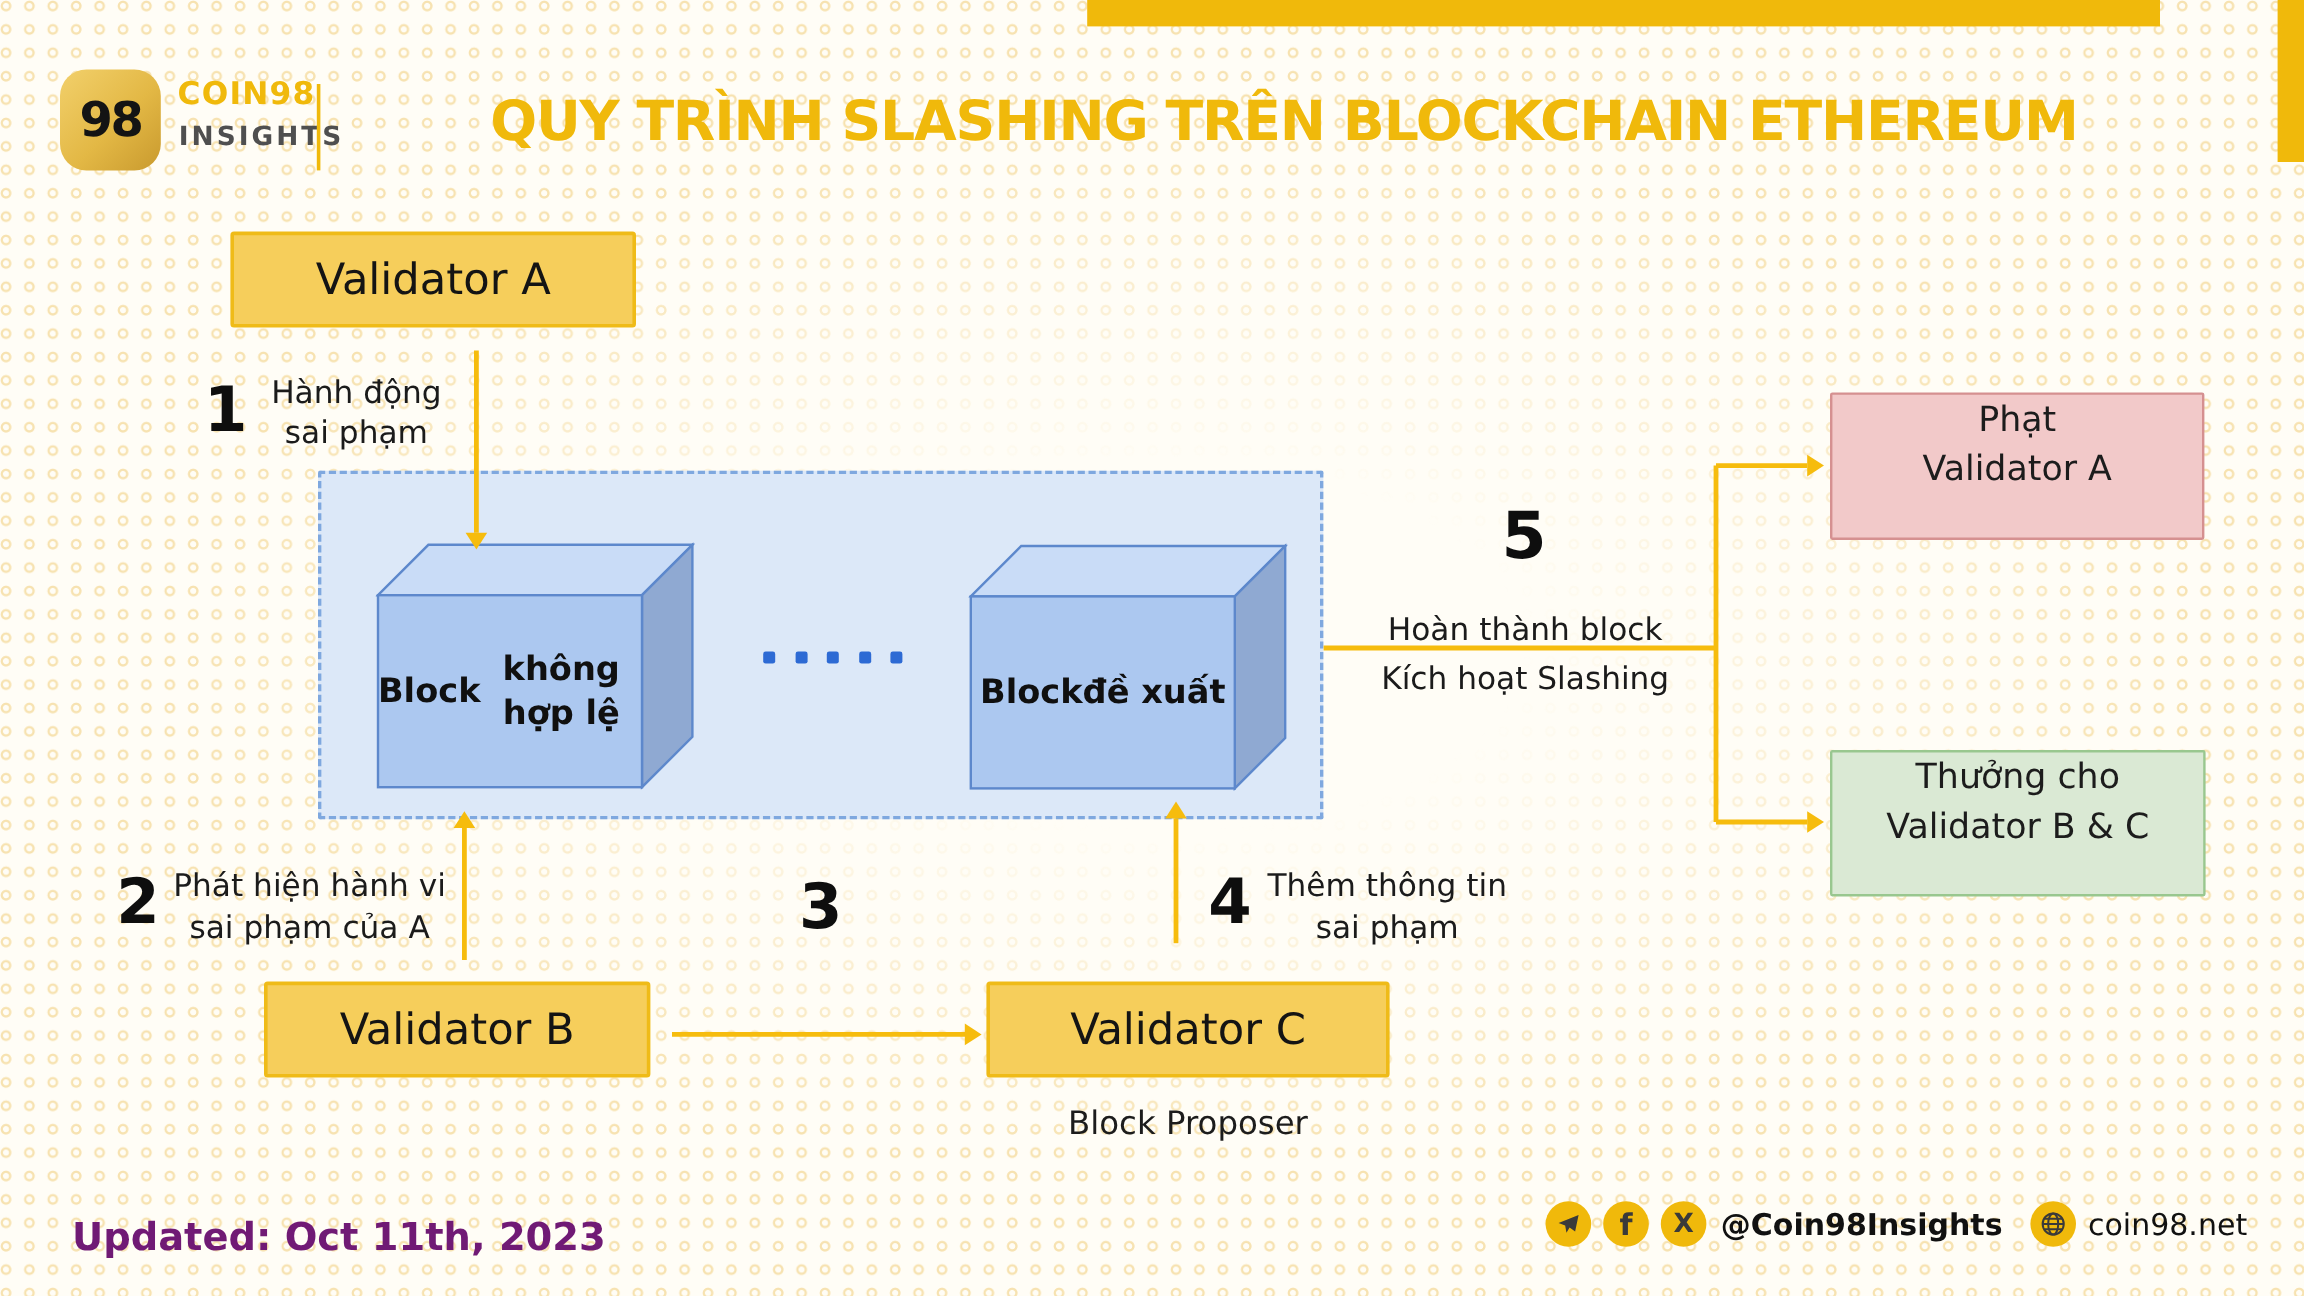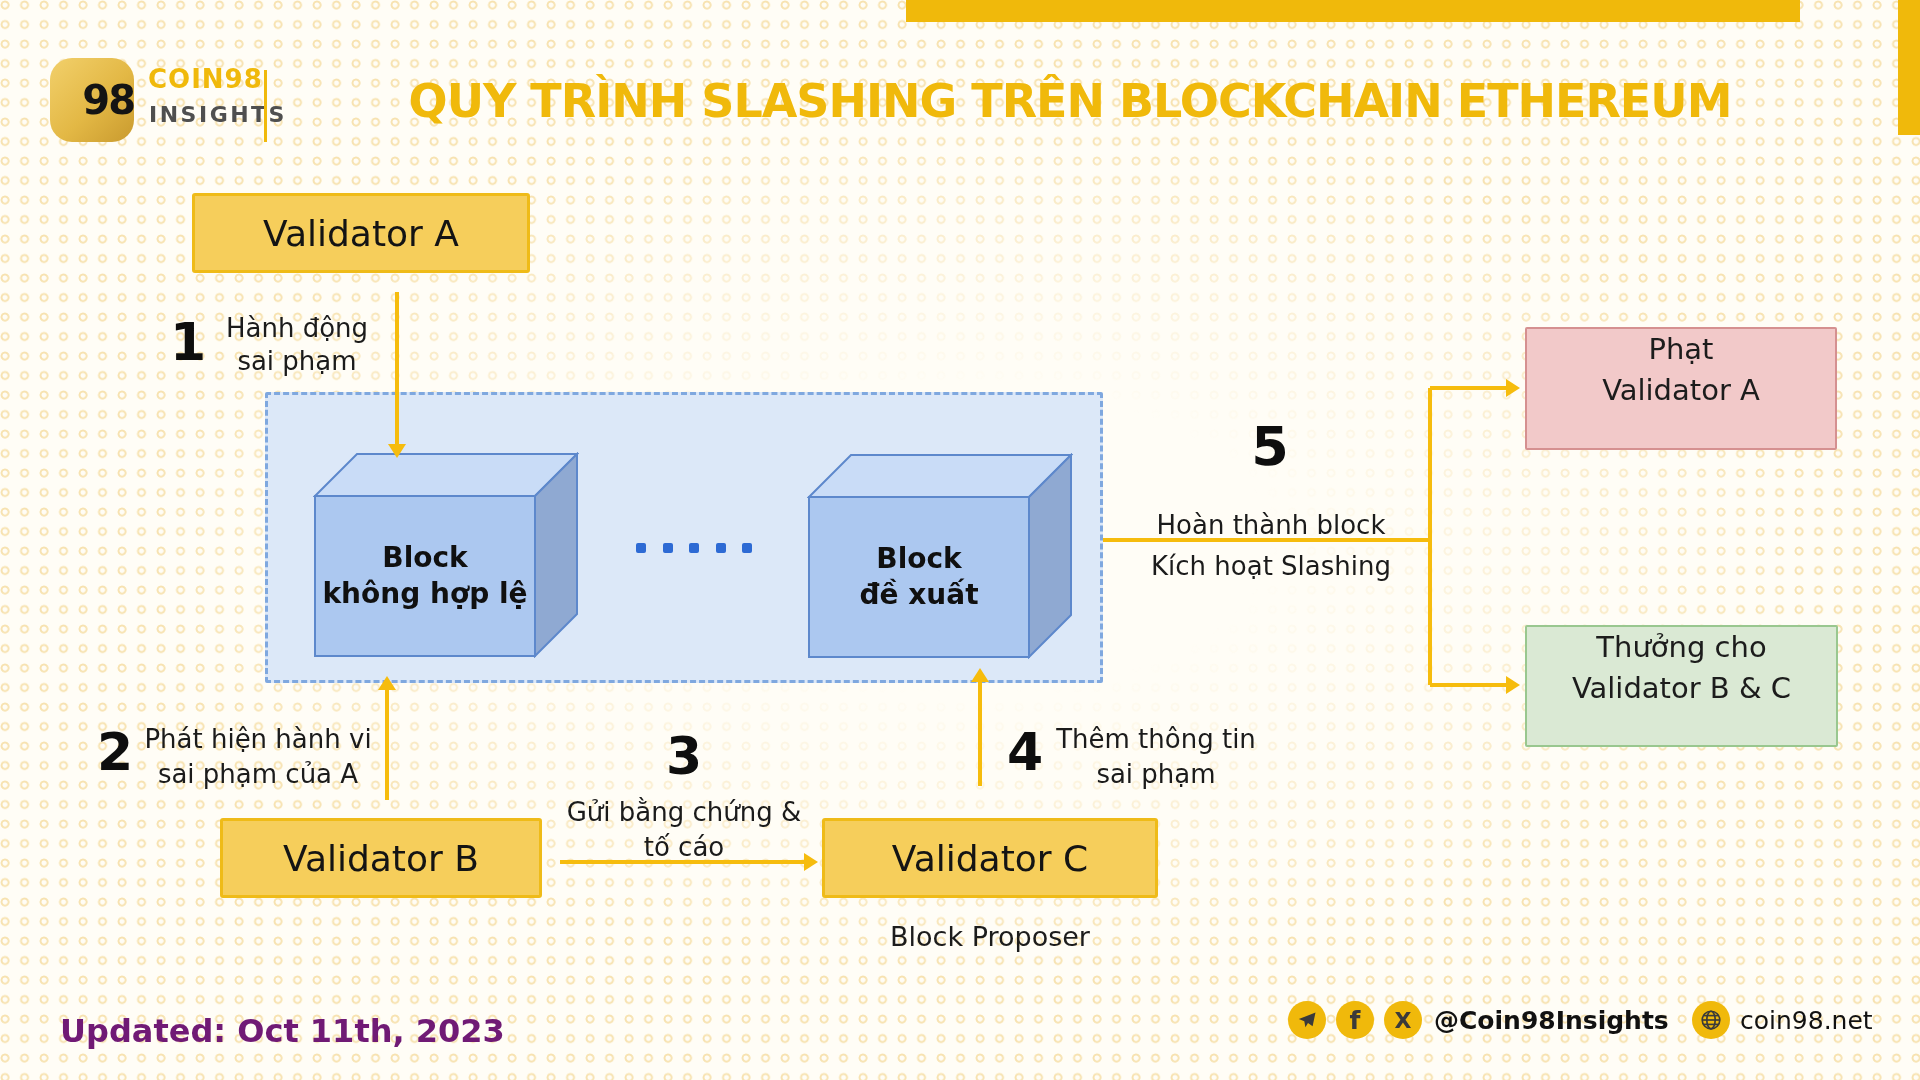--- a/index.html
+++ b/index.html
@@ -17,21 +17,21 @@
     background-size:19.5px 19.5px;
     -webkit-mask-image:radial-gradient(ellipse 54% 50% at 51% 50%, transparent 28%, #000 80%);
     mask-image:radial-gradient(ellipse 54% 50% at 51% 50%, transparent 28%, #000 80%);
   }
   .abs{position:absolute;}
   .bar{background:#F0B90B;}
   
   .logo-square{
     left:50px;top:58px;width:84px;height:84px;border-radius:22px;
     background:linear-gradient(135deg,#F2D06B 0%,#E3B845 55%,#C99A2E 100%);
-    display:flex;align-items:center;justify-content:flex-end;
+    display:flex;align-items:center;justify-content:center;
     font-size:40px;font-weight:800;color:#141414;letter-spacing:-2px;
   }
   .brand{left:148px;top:64px;font-size:26px;font-weight:800;color:#F0B90B;letter-spacing:1px;}
   .brand-sub{left:149px;top:102px;font-size:22px;font-weight:600;color:#4F4F4F;letter-spacing:2.5px;}
   .logo-divider{left:264px;top:70px;width:3px;height:72px;background:#F0B90B;}
   .title{
     left:370px;top:74px;width:1400px;text-align:center;
     font-size:46px;font-weight:800;color:#F0B90B;letter-spacing:-1px;white-space:nowrap;
   }
   
@@ -43,21 +43,21 @@
   .vbox.a{left:192px;top:193px;width:338px;height:80px;}
   .vbox.b{left:220px;top:818px;width:322px;height:80px;}
   .vbox.c{left:822px;top:818px;width:336px;height:80px;}
   .c-caption{left:822px;top:921px;width:336px;text-align:center;font-size:27px;color:#1C1C1C;}
   
   .chain{
     left:265px;top:392px;width:838px;height:291px;box-sizing:border-box;
     background:#DCE8F8;border:3px dashed #7FA8DF;border-radius:2px;
   }
   .cube-label{
-    width:220px;height:160px;display:flex;flex-direction:column;
+    width:220px;height:160px;display:flex;
     align-items:center;justify-content:center;
     font-size:28px;font-weight:700;line-height:36px;color:#101010;text-align:center;
   }
   .ellipsis{left:636px;top:543px;width:116px;display:flex;justify-content:space-between;}
   .ellipsis span{width:10px;height:10px;background:#2D6AD4;border-radius:2px;}
   
   .step-num{font-size:52px;font-weight:800;color:#0E0E0E;text-align:center;}
   .step-lines{font-size:26px;line-height:35px;color:#1B1B1B;text-align:center;}
   .step-lines span{display:block;}
   .n1{left:158px;top:312px;width:60px;}
@@ -173,24 +173,20 @@
     <span>sai phạm</span>
   </div>
 
   <div class="abs step-num n2">2</div>
   <div class="abs step-lines l2">
     <span>Phát hiện hành vi</span>
     <span>sai phạm của A</span>
   </div>
 
   <div class="abs step-num n3">3</div>
-  <div class="abs step-lines l3">
-    <span>Gửi bằng chứng &amp;</span>
-    <span>tố cáo</span>
-  </div>
 
   <div class="abs step-num n4">4</div>
   <div class="abs step-lines l4">
     <span>Thêm thông tin</span>
     <span>sai phạm</span>
   </div>
 
   <div class="abs step-num n5">5</div>
   <div class="abs step-lines l5">
     <span>Hoàn thành block</span>

